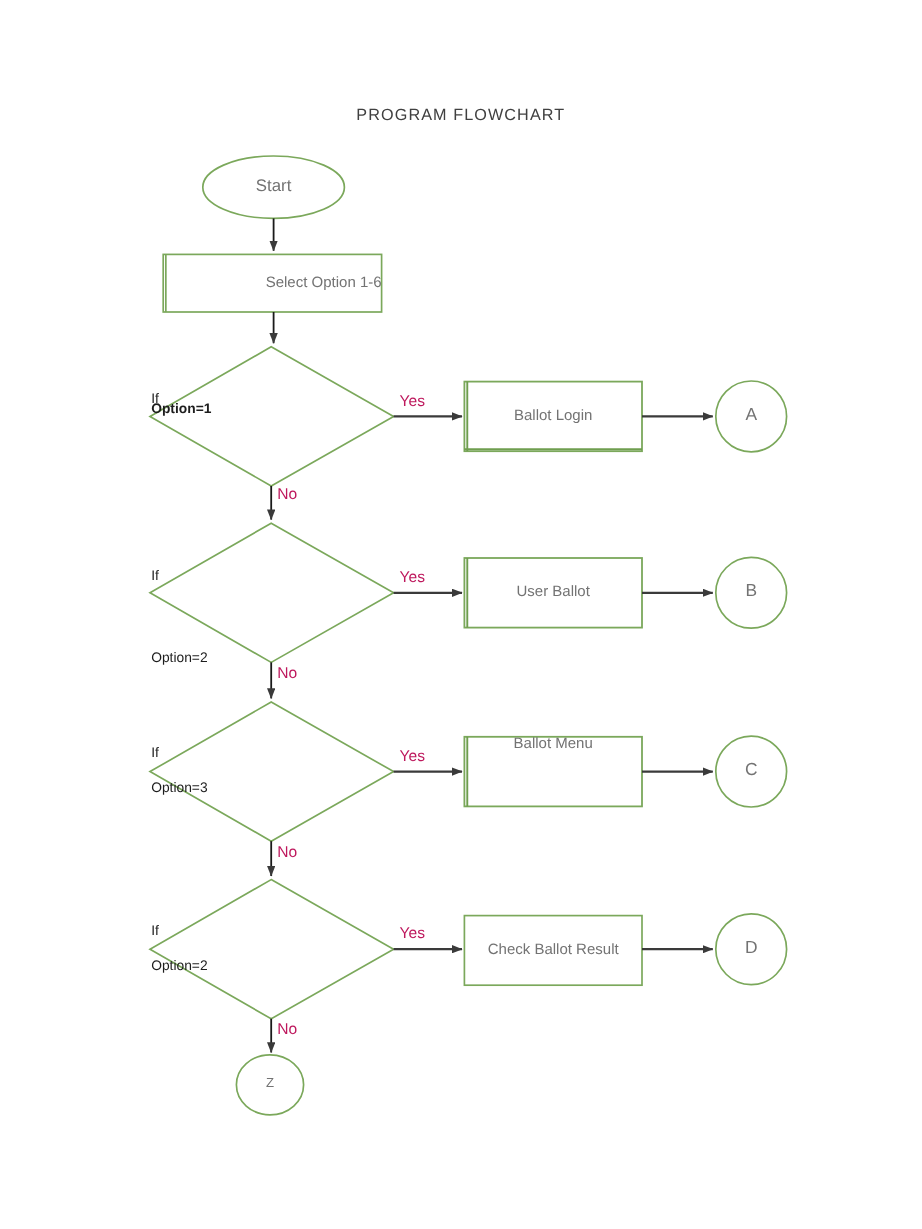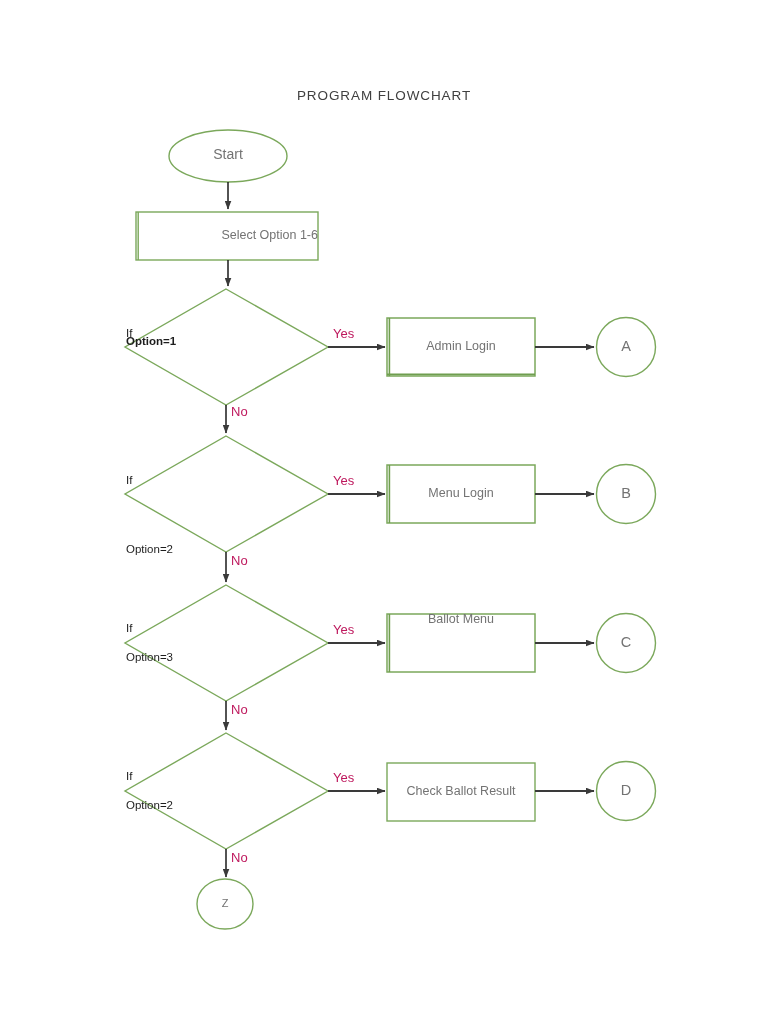--- a/index.html
+++ b/index.html
@@ -165,22 +165,22 @@
   <div class="decision-label" style="left:126px; top:622px; width:200px;">If</div>
   <div class="decision-label" style="left:126px; top:651px; width:200px;">Option=3</div>
   <div class="edge-label" style="left:333px; top:622px;">Yes</div>
   <div class="edge-label" style="left:231px; top:702px;">No</div>
 
   <div class="decision-label" style="left:126px; top:770px; width:200px;">If</div>
   <div class="decision-label" style="left:126px; top:799px; width:200px;">Option=2</div>
   <div class="edge-label" style="left:333px; top:770px;">Yes</div>
   <div class="edge-label" style="left:231px; top:850px;">No</div>
 
-  <div class="node-label" style="left:387px; top:339px; width:148px;">Admin Login</div>
-  <div class="node-label" style="left:387px; top:486px; width:148px;">Menu Login</div>
+  <div class="node-label" style="left:387px; top:339px; width:148px;">Ballot Login</div>
+  <div class="node-label" style="left:387px; top:486px; width:148px;">User Ballot</div>
   <div class="node-label" style="left:387px; top:612px; width:148px;">Ballot Menu</div>
   <div class="node-label" style="left:387px; top:784px; width:148px;">Check Ballot Result</div>
 
   <div class="node-label connector" style="left:596px; top:338px; width:60px;">A</div>
   <div class="node-label connector" style="left:596px; top:485px; width:60px;">B</div>
   <div class="node-label connector" style="left:596px; top:634px; width:60px;">C</div>
   <div class="node-label connector" style="left:596px; top:782px; width:60px;">D</div>
   <div class="node-label connector-small" style="left:195px; top:897px; width:60px;">Z</div>
 
 </div>

